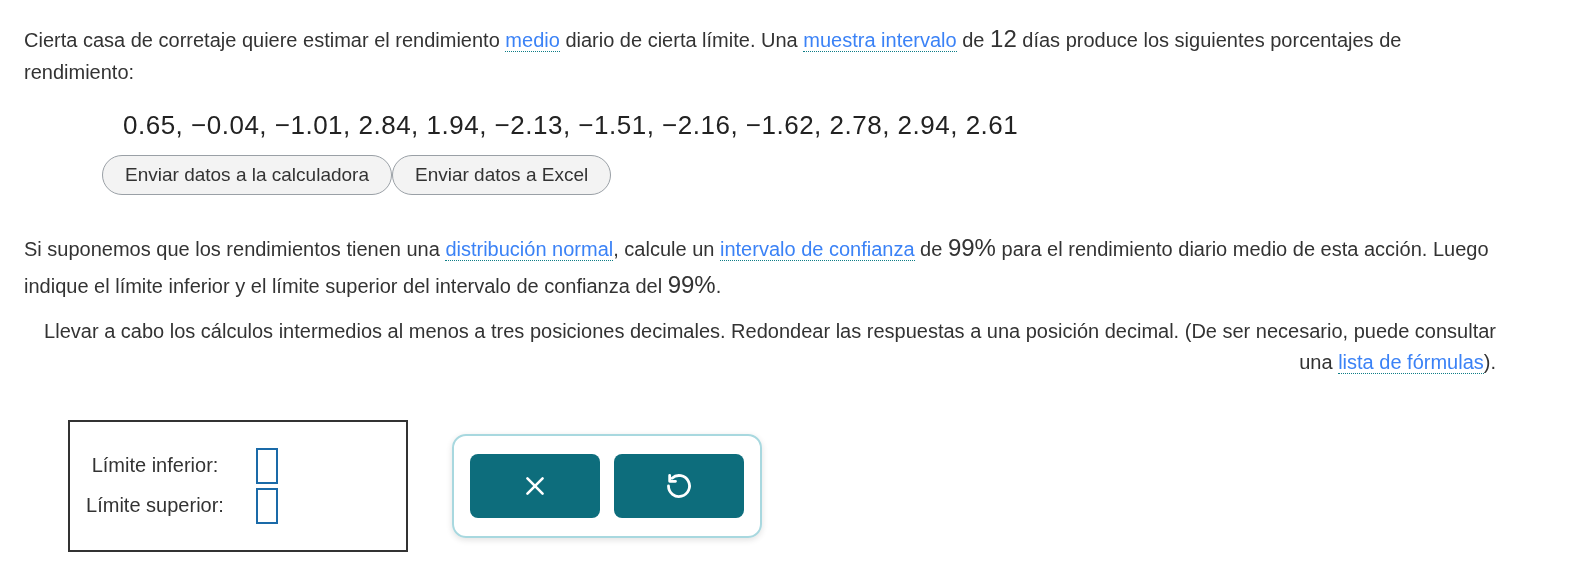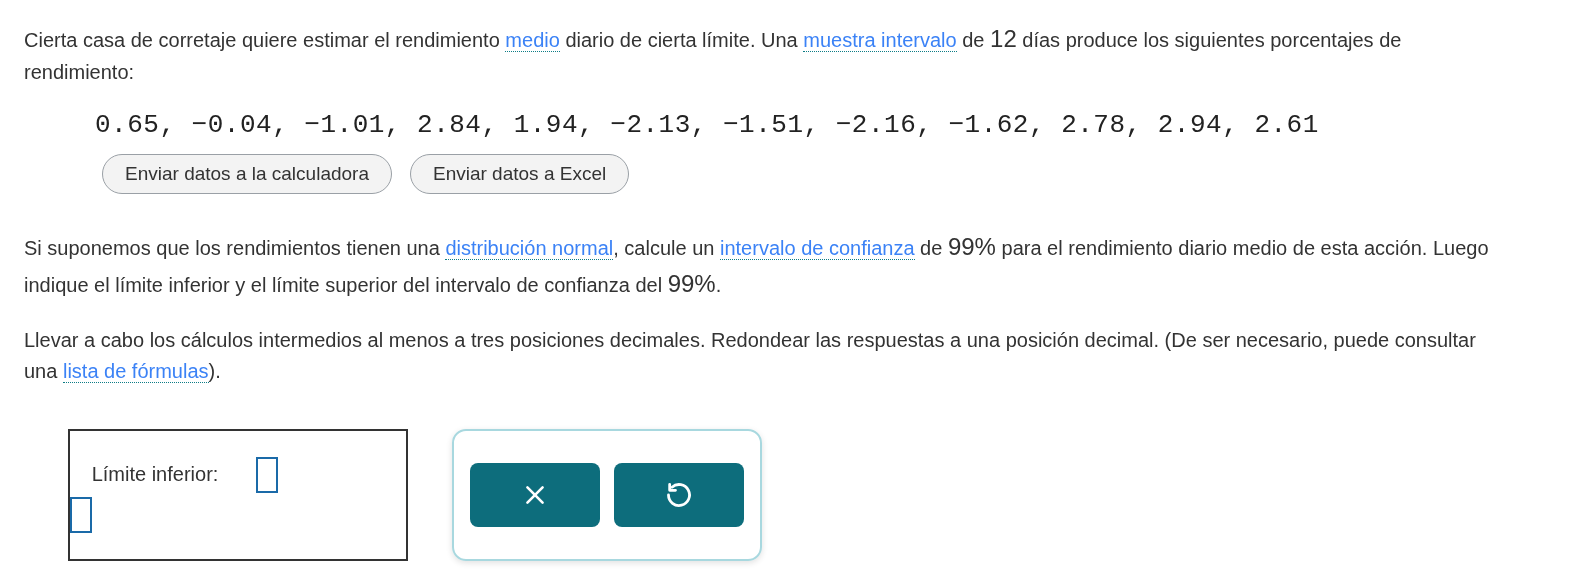--- a/index.html
+++ b/index.html
@@ -23,30 +23,29 @@
     color: #3b82f6;
     border-bottom: 1px dotted #0e7d86;
     text-decoration: none;
     cursor: pointer;
   }
   .mathnum {
     font-family: Liberation Sans, sans-serif;
     font-size: 24px;
   }
   .dataline {
-    margin: 22px 0 14px 71px;
-    font-family: Liberation Mono, monospace;
+    margin: 22px 0 14px 99px;
+    font-family: Liberation Sans, sans-serif;
     font-size: 26px;
     color: #222;
     letter-spacing: 0.5px;
   }
   .btnrow {
     margin-left: 78px;
     display: flex;
-    gap: 18px;
     margin-bottom: 34px;
   }
   .pillbtn {
     border: 1px solid #9aa0a6;
     background: #f3f3f3;
     color: #333;
     font-size: 19px;
     padding: 8px 22px;
     border-radius: 999px;
     cursor: pointer;
@@ -98,25 +97,26 @@
     border-radius: 8px;
     color: #fff;
     font-size: 28px;
     display: flex;
     align-items: center;
     justify-content: center;
     cursor: pointer;
   }
   .bottomrow {
     display: flex;
+    align-items: center;
     gap: 44px;
     margin-top: 42px;
     margin-left: 44px;
   }
-  .spaced { margin-top: 22px; }
+  .spaced { margin-top: 12px; text-align: right; }
 </style>
 </head>
 <body>
 
 <div class="wrap">
 
   <div class="paragraph">
     <span>Cierta casa de corretaje quiere estimar el rendimiento </span><span class="tlink">medio</span><span> diario de cierta límite. Una </span><span class="tlink">muestra intervalo</span><span> de </span><span class="mathnum">12</span><span> días produce los siguientes porcentajes de rendimiento:</span>
   </div>
 
@@ -135,20 +135,21 @@
     <span>Llevar a cabo los cálculos intermedios al menos a tres posiciones decimales. Redondear las respuestas a una posición decimal. (De ser necesario, puede consultar una </span><span class="tlink">lista de fórmulas</span><span>).</span>
   </div>
 
   <div class="bottomrow">
     <div class="answerbox">
       <div class="ansrow">
         <div class="anslabel">Límite inferior:</div>
         <div class="blankinput"></div>
       </div>
       <div class="ansrow">
+        <div class="anslabel">Límite superior:</div>
         <div class="blankinput"></div>
       </div>
     </div>
 
     <div class="actionpanel">
       <button class="tealbtn">
         <svg width="26" height="26" viewBox="0 0 24 24" fill="none" stroke="#fff" stroke-width="2.4" stroke-linecap="round">
           <line x1="5" y1="5" x2="19" y2="19"></line>
           <line x1="19" y1="5" x2="5" y2="19"></line>
         </svg>

